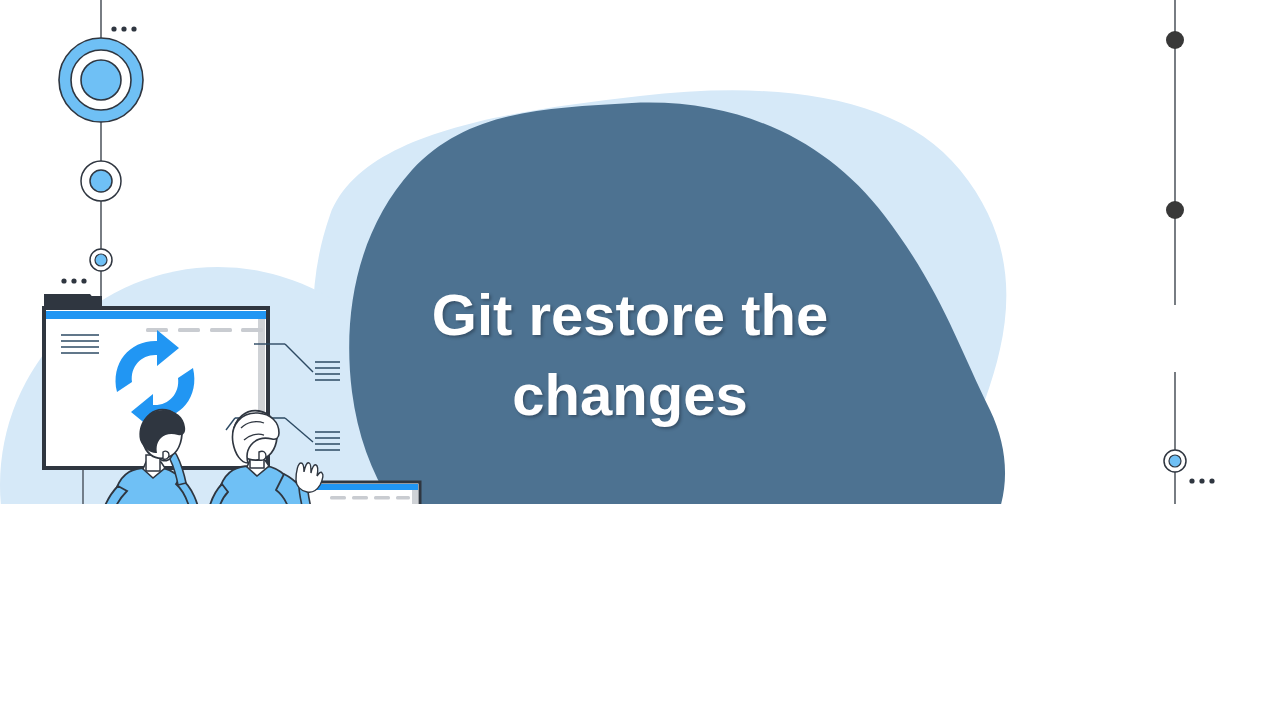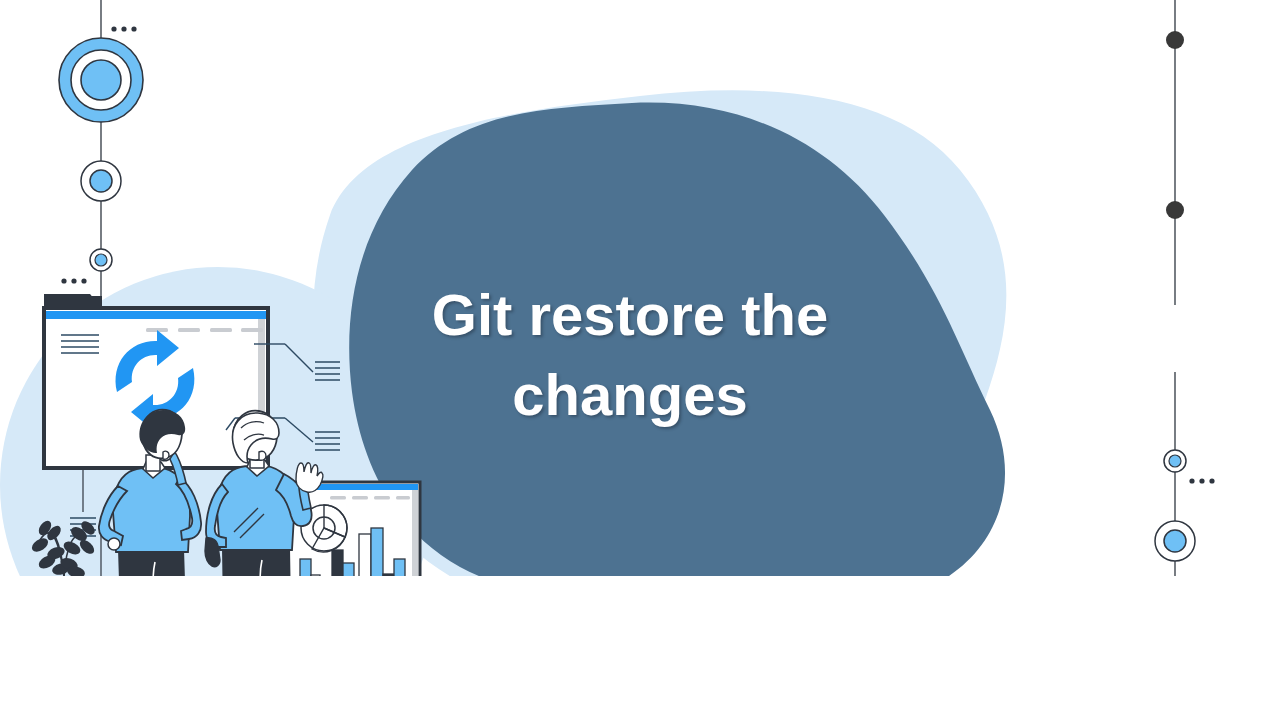--- a/index.html
+++ b/index.html
@@ -7,21 +7,21 @@
     margin: 0;
     padding: 0;
     background: #ffffff;
   }
   body {
     font-family: "Liberation Sans", sans-serif;
   }
   #slide {
     position: relative;
     width: 1277px;
-    height: 576px;
+    height: 504px;
     background: #ffffff;
     overflow: hidden;
   }
   #art {
     position: absolute;
     top: 0;
     left: 0;
     width: 1277px;
     height: 720px;
   }

